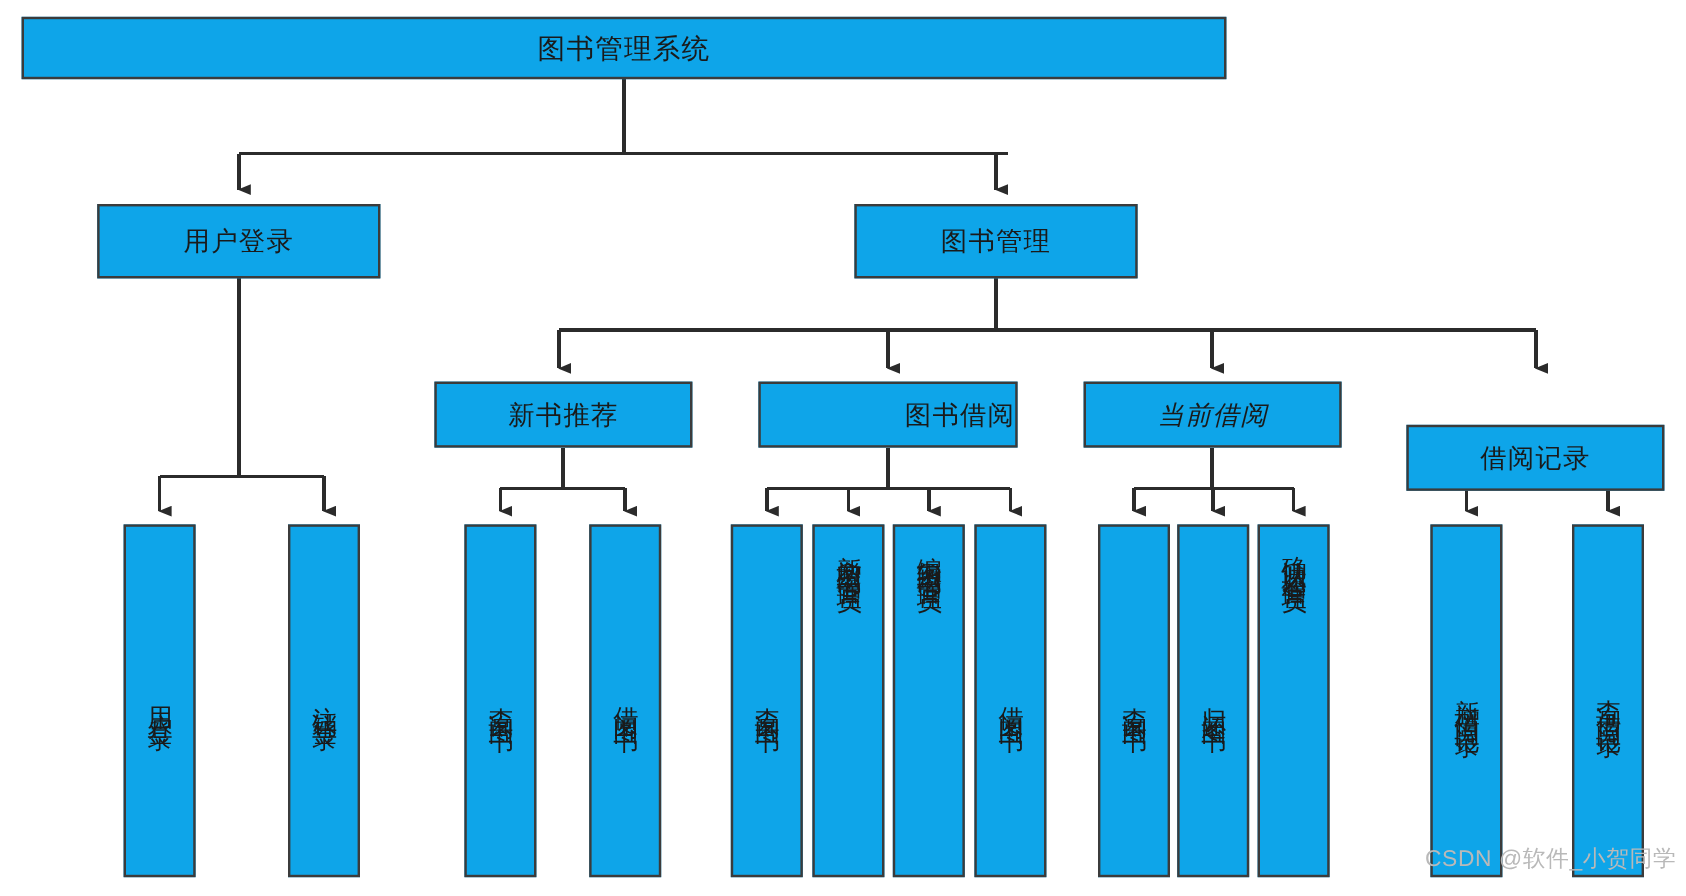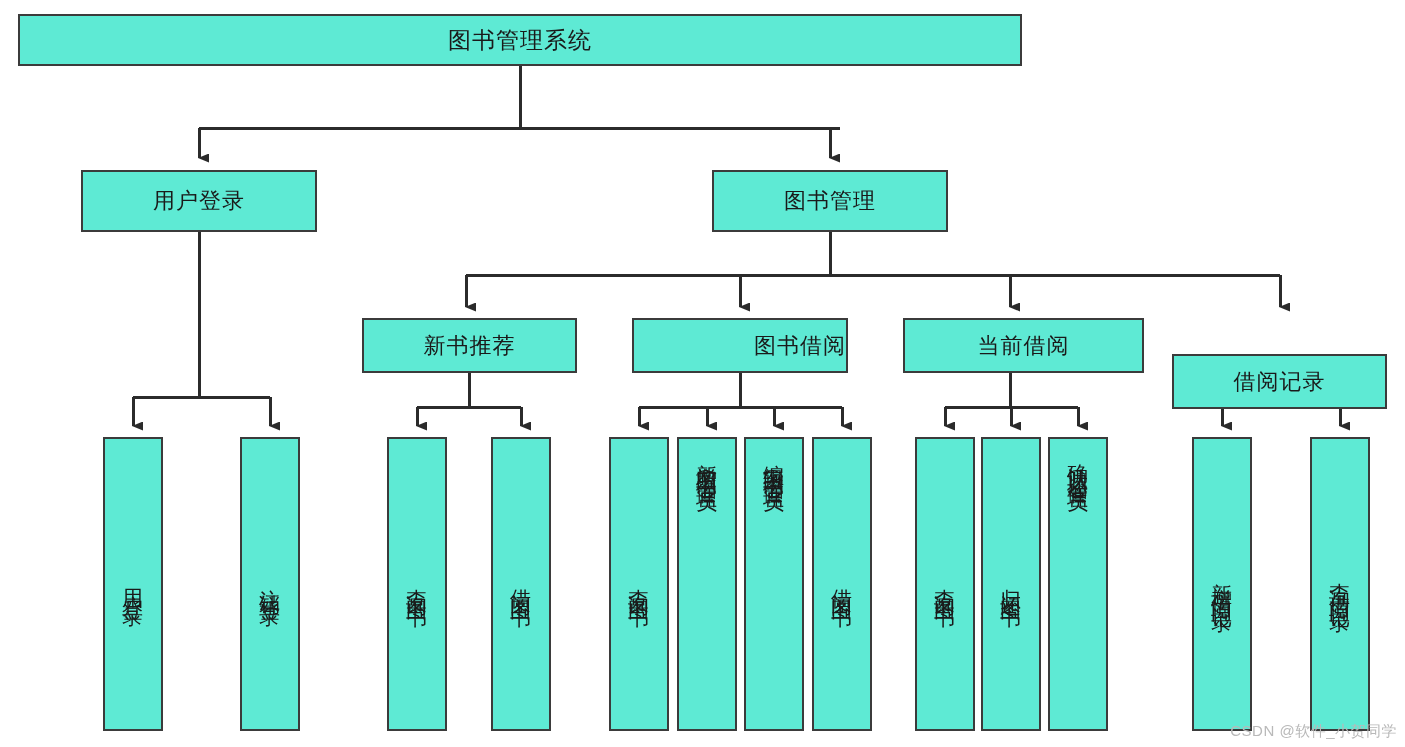--- a/index.html
+++ b/index.html
@@ -22,21 +22,21 @@
     position: absolute;
     left: 0;
     top: 0;
     width: 1405px;
     height: 747px;
     pointer-events: none;
   }
   .node {
     position: absolute;
     box-sizing: border-box;
-    background: #5eead4;
+    background: #0ea5e9;
     border: 2px solid #3b3b3b;
     display: flex;
     align-items: center;
     justify-content: center;
     color: #1a1a1a;
   }
   .node .label {
     display: block;
     text-align: center;
     line-height: 1.25;
@@ -67,22 +67,22 @@
   .node.leaf.tall .label {
     letter-spacing: 4px;
   }
   .node.leaf.centered {
     align-items: center;
     padding-top: 0;
   }
   .watermark {
     position: absolute;
     right: 8px;
-    bottom: 6px;
-    font-size: 15px;
+    bottom: 18px;
+    font-size: 19px;
     color: #b9b9b9;
     white-space: nowrap;
     letter-spacing: 0.5px;
     pointer-events: none;
   }
 </style>
 </head>
 <body>
 
 <div id="diagram-root">
@@ -147,21 +147,21 @@
   <div class="node horiz" style="left:362px; top:318px; width:215px; height:55px;">
     <span class="label">新书推荐</span>
   </div>
 
   <div class="node horiz" style="left:712px; top:170px; width:236px; height:62px;">
     <span class="label">图书管理</span>
   </div>
   <div class="node horiz" style="left:632px; top:318px; width:216px; height:55px;justify-content:flex-end;">
     <span class="label">图书借阅</span>
   </div>
-  <div class="node horiz" style="left:903px; top:318px; width:241px; height:55px;">
+  <div class="node horiz" style="left:903px; top:318px; width:215px; height:55px;font-style:italic;">
     <span class="label">当前借阅</span>
   </div>
   <div class="node horiz" style="left:1172px; top:318px; width:215px; height:55px;margin-top:36px;">
     <span class="label">借阅记录</span>
   </div>
 
   <div class="node leaf centered" style="left:103px; top:437px; width:60px; height:294px;">
     <span class="label">用户登录</span>
   </div>
   <div class="node leaf centered" style="left:240px; top:437px; width:60px; height:294px;">

